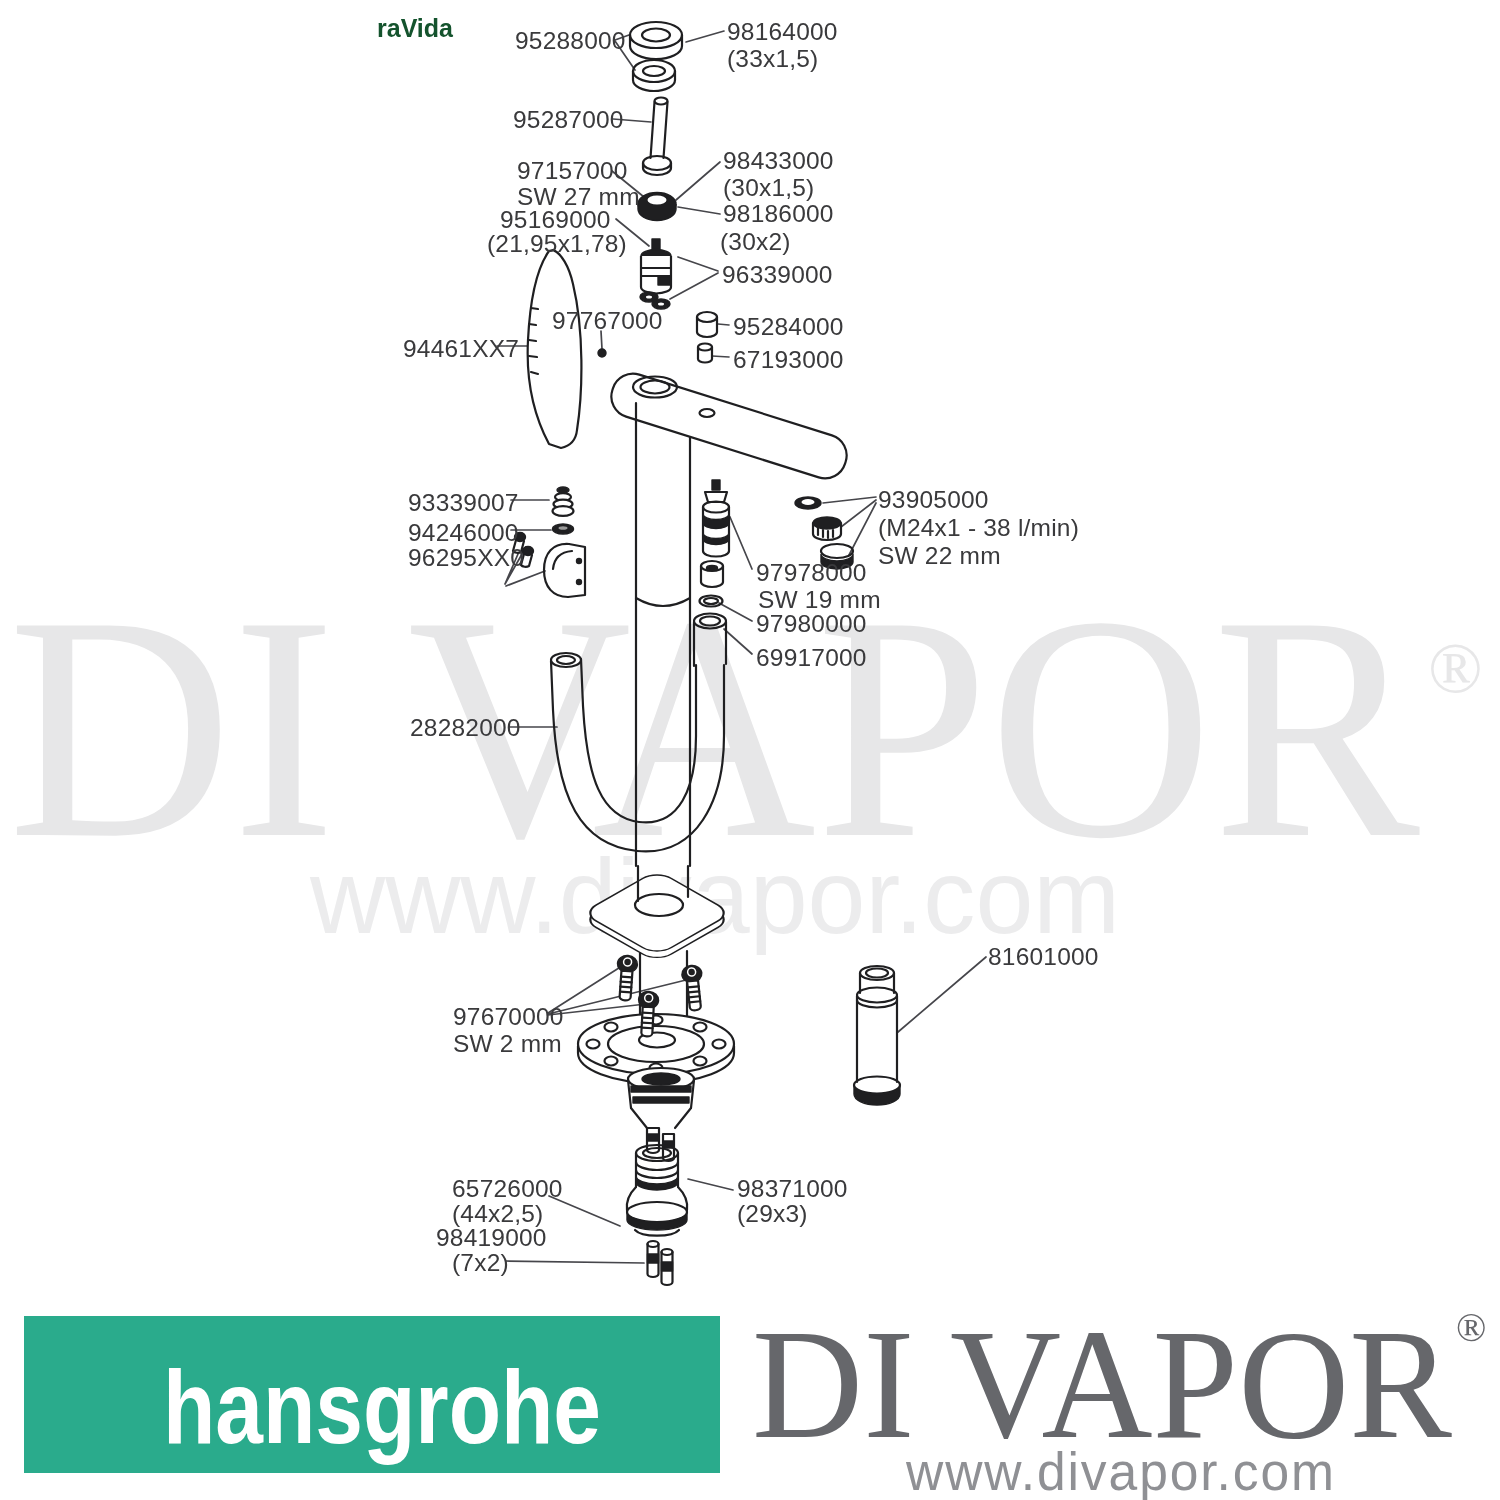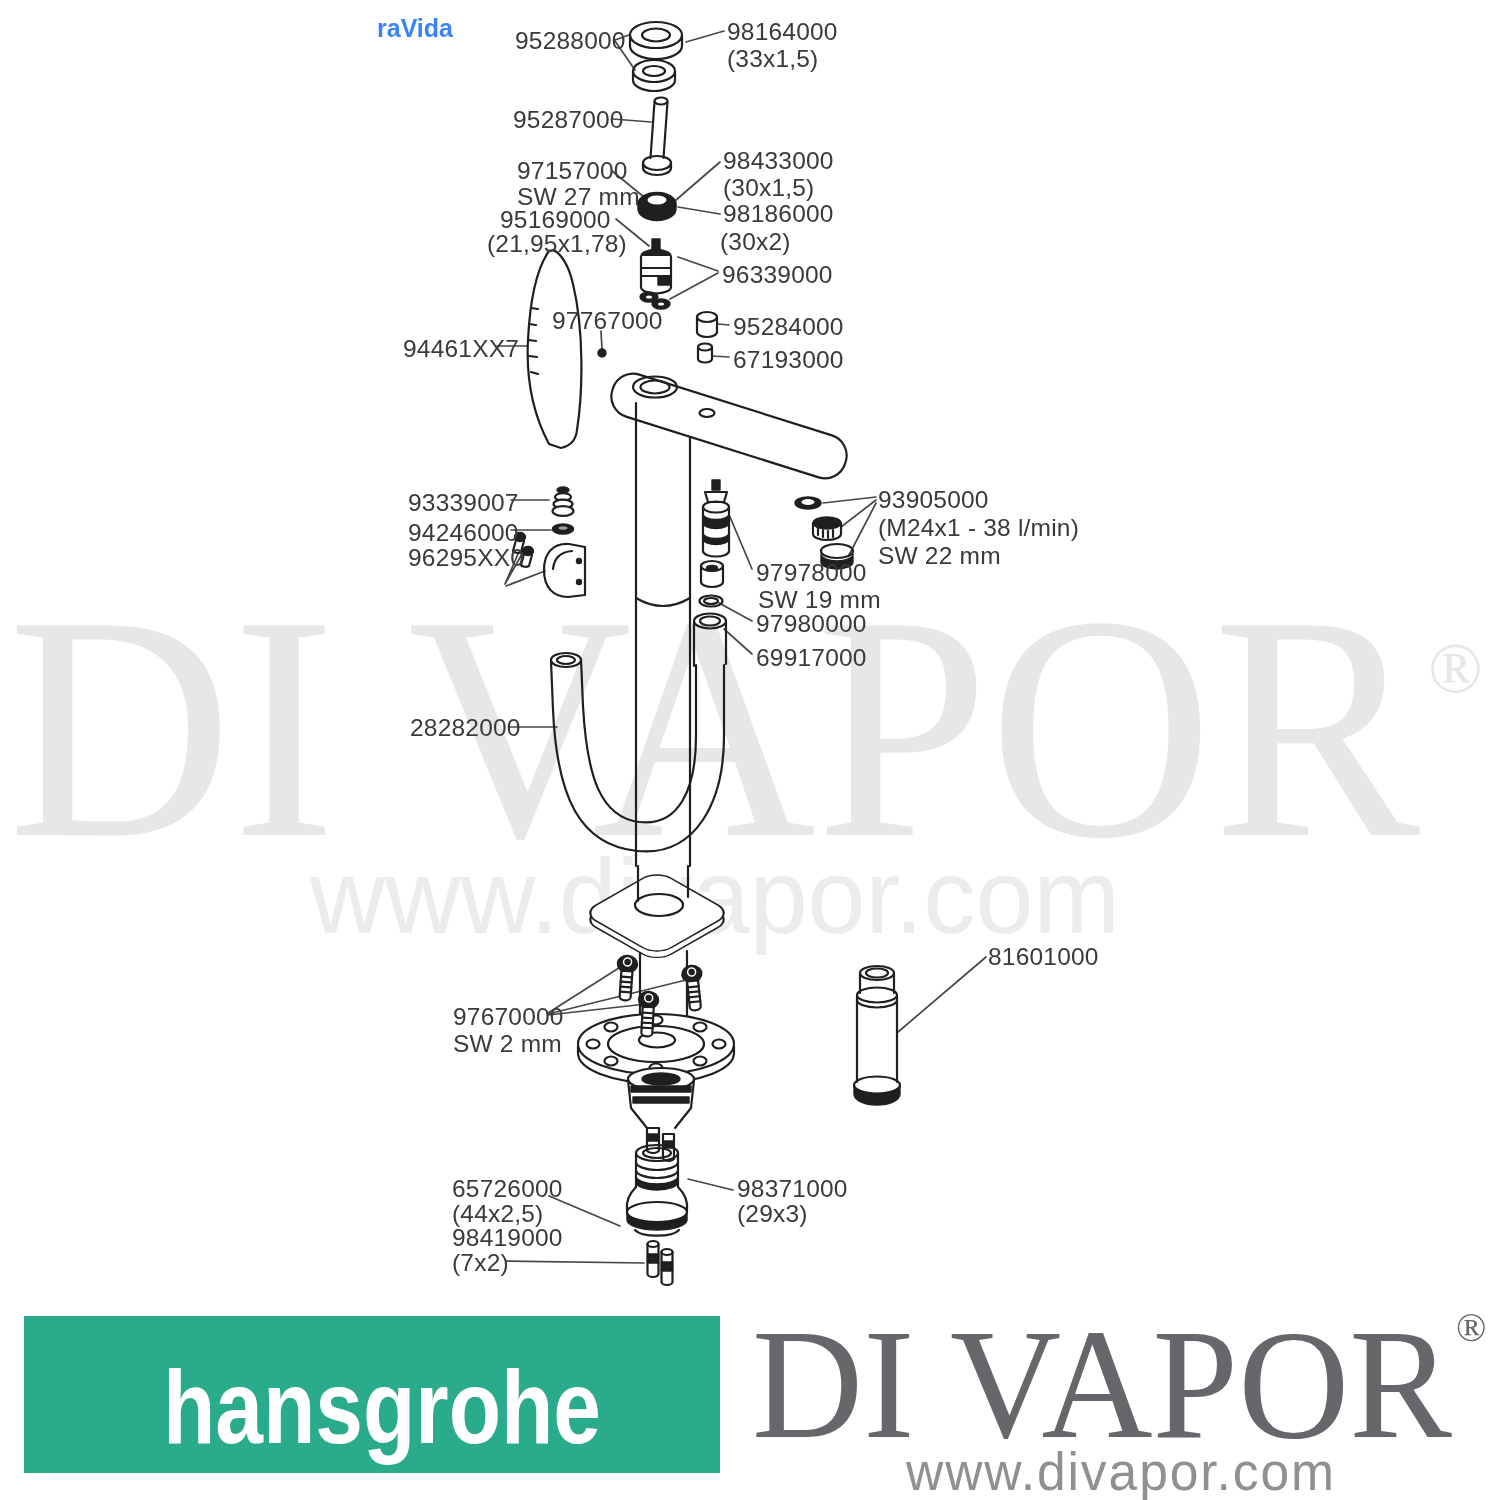--- a/index.html
+++ b/index.html
@@ -3,21 +3,21 @@
 <meta charset="utf-8">
 <style>
   html,body{margin:0;padding:0;background:#fff;}
   .page{position:relative;width:1500px;height:1500px;background:#fff;overflow:hidden;
         font-family:"Liberation Sans",sans-serif;}
   .page svg{position:absolute;left:0;top:0;}
   #watermark-layer{z-index:0;}
   #drawing-layer{z-index:1;}
   .lbl{position:absolute;z-index:2;font-size:24.5px;line-height:26px;color:#3a3a3c;
        white-space:nowrap;letter-spacing:0.2px;}
-  .ttl{position:absolute;z-index:2;font-size:25px;font-weight:bold;color:#3b82f6;white-space:nowrap;}
+  .ttl{position:absolute;z-index:2;font-size:25px;font-weight:bold;color:#14532d;white-space:nowrap;}
   #footer-layer{z-index:3;}
   .ln{fill:none;stroke:#1f1f21;stroke-width:2.2;stroke-linecap:round;stroke-linejoin:round;}
   .wh{fill:#ffffff;stroke:#1f1f21;stroke-width:2.2;stroke-linejoin:round;}
   .fl{fill:#1f1f21;stroke:#1f1f21;stroke-width:1.4;stroke-linejoin:round;}
   .ldr{fill:none;stroke:#46464b;stroke-width:1.7;stroke-linecap:round;}
   .wm-big{font-family:"Liberation Serif",serif;fill:#e7e7e8;}
   .wm-url{font-family:"Liberation Sans",sans-serif;fill:#ececed;}
   .logo-serif{font-family:"Liberation Serif",serif;fill:#66676b;}
   .logo-url{font-family:"Liberation Sans",sans-serif;fill:#8f9094;letter-spacing:2px;}
   .hg-text{font-family:"Liberation Sans",sans-serif;font-weight:bold;fill:#ffffff;}
@@ -301,21 +301,21 @@
   <div class="lbl" style="left:756px;top:560px">97978000</div>
   <div class="lbl" style="left:758px;top:587px">SW 19 mm</div>
   <div class="lbl" style="left:756px;top:611px">97980000</div>
   <div class="lbl" style="left:756px;top:645px">69917000</div>
   <div class="lbl" style="left:410px;top:715px">28282000</div>
   <div class="lbl" style="left:988px;top:944px">81601000</div>
   <div class="lbl" style="left:453px;top:1004px">97670000</div>
   <div class="lbl" style="left:453px;top:1031px">SW 2 mm</div>
   <div class="lbl" style="left:452px;top:1176px">65726000</div>
   <div class="lbl" style="left:452px;top:1201px">(44x2,5)</div>
-  <div class="lbl" style="left:452px;top:1225px">98419000</div>
+  <div class="lbl" style="left:436px;top:1225px">98419000</div>
   <div class="lbl" style="left:452px;top:1250px">(7x2)</div>
   <div class="lbl" style="left:737px;top:1176px">98371000</div>
   <div class="lbl" style="left:737px;top:1201px">(29x3)</div>
 
   <svg id="footer-layer" width="1500" height="1500" viewBox="0 0 1500 1500">
     <rect x="24" y="1316" width="696" height="157" fill="#2aab8c"></rect>
     <text class="hg-text" x="163" y="1443" font-size="104" textLength="438" lengthAdjust="spacingAndGlyphs">hansgrohe</text>
     <text class="logo-serif" x="752" y="1437" font-size="156" textLength="700" lengthAdjust="spacingAndGlyphs">DI VAPOR</text>
     <text class="logo-serif" x="1456" y="1341" font-size="40">®</text>
     <text class="logo-url" x="906" y="1490" font-size="54" textLength="430" lengthAdjust="spacingAndGlyphs">www.divapor.com</text>

